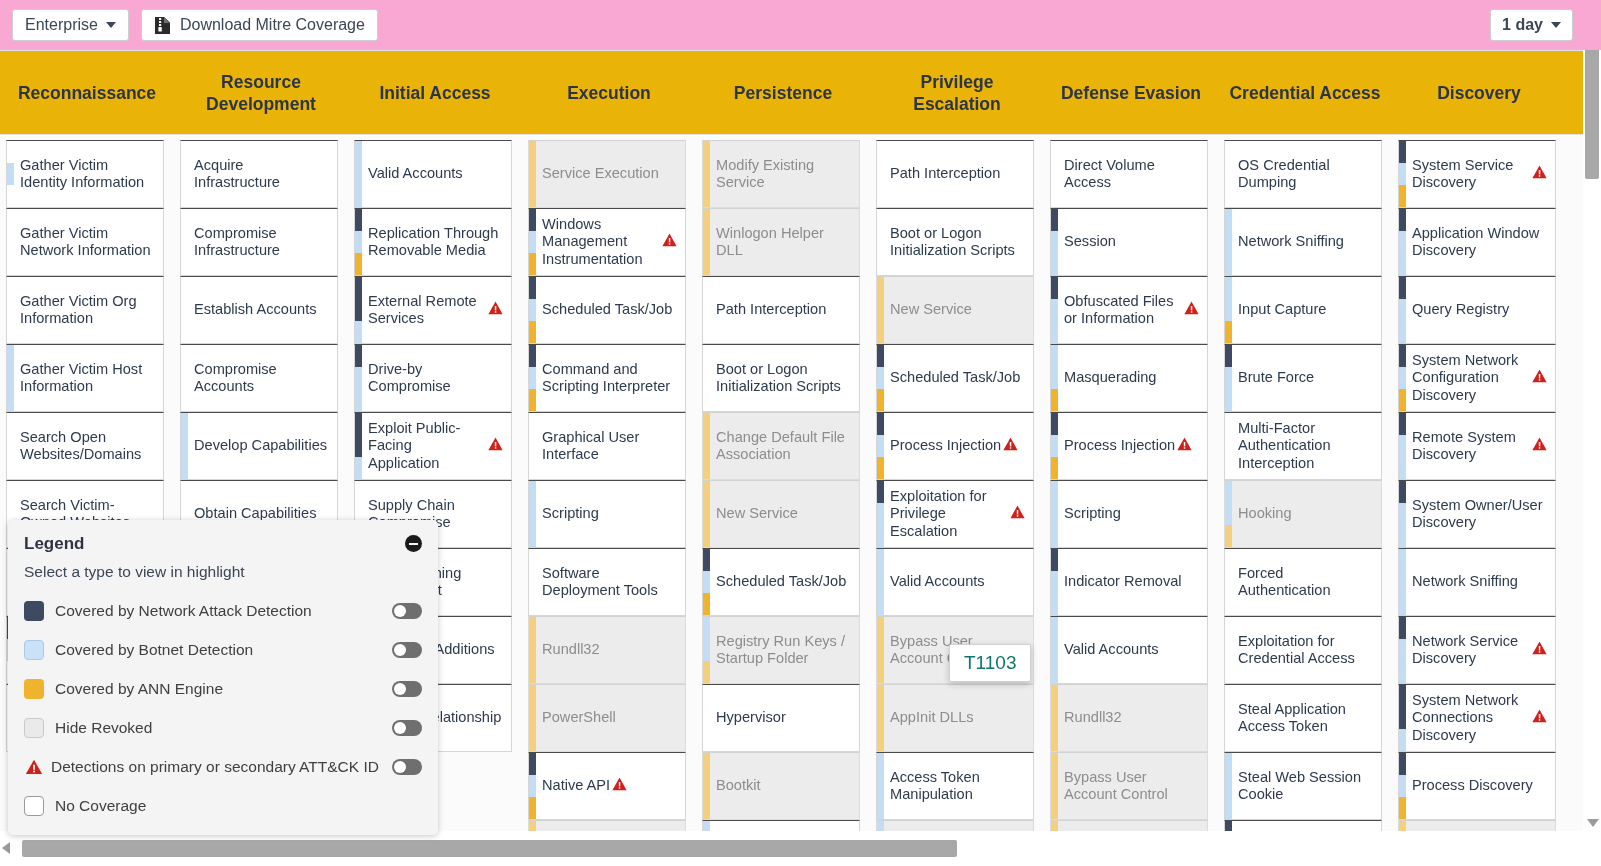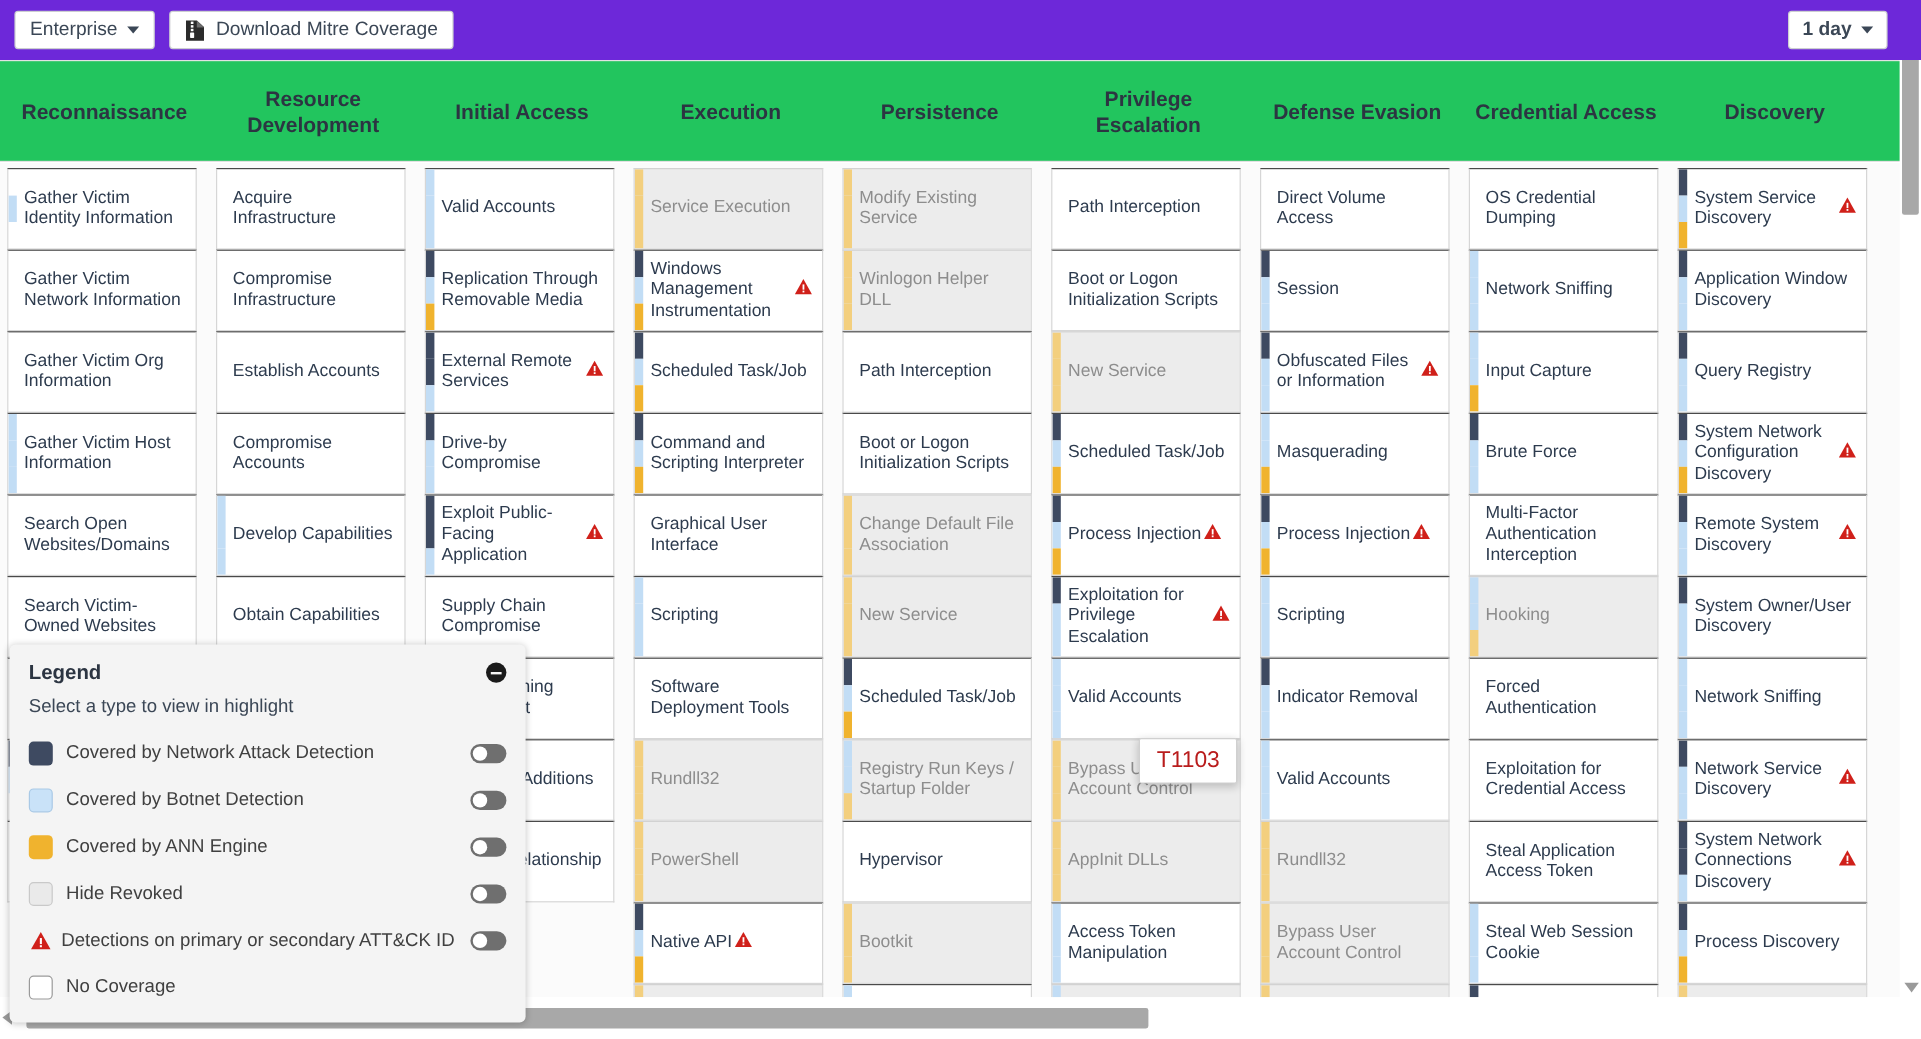--- a/index.html
+++ b/index.html
@@ -9,21 +9,21 @@
     width: 1601px; height: 866px;
     overflow: hidden;
     background: #ffffff;
     font-family: "Liberation Sans", "DejaVu Sans", sans-serif;
     color: #2d3b4e;
   }
 
   
   #topbar {
     position: absolute; left: 0; top: 0; width: 1601px; height: 50px;
-    background: #6d28d9;
+    background: #f9a8d4;
     display: flex; align-items: center;
     padding-left: 12px;
     z-index: 40;
   }
   .tb-btn {
     height: 32px;
     border: 1px solid #ccced1;
     background: #ffffff;
     border-radius: 3px;
     display: flex; align-items: center;
@@ -48,21 +48,21 @@
   }
   #daterange-wrap {
     position: absolute; right: 28px; top: 9px;
   }
   #daterange-btn { font-size: 16px; padding: 0 11px; font-weight: bold; }
 
   
   #headerRow {
     position: absolute; left: 0; top: 50px;
     width: 1601px; height: 85px;
-    background: #22c55e;
+    background: #eab308;
     border-top: 1px solid #e2e2e2;
     border-bottom: 1px solid #e2e2e2;
     overflow: hidden;
     z-index: 20;
   }
   #headerInner { position: absolute; left: 0; top: 0; height: 85px; display: flex; }
   .col-head {
     width: 174px;
     flex: 0 0 174px;
     height: 85px;
@@ -177,21 +177,21 @@
   }
   #vscroll .arrow-d {
     position: absolute; left: 4px; bottom: 4px;
     width: 0; height: 0;
     border-left: 6px solid transparent; border-right: 6px solid transparent;
     border-top: 8px solid #9a9a9a; cursor: pointer;
   }
 
   
   #legend {
-    position: absolute; left: 8px; top: 537px;
+    position: absolute; left: 8px; top: 520px;
     width: 430px;
     background: #f4f4f4;
     border-radius: 5px;
     box-shadow: 0 1px 6px rgba(0,0,0,.22);
     padding: 14px 16px 10px 16px;
     z-index: 60;
   }
   #legend .lg-title {
     font-size: 17px; font-weight: 700; color: #2c3542;
     margin-bottom: 9px;
@@ -232,27 +232,27 @@
     cursor: pointer;
   }
   .toggle b {
     position: absolute; left: 2px; top: 2px;
     width: 12px; height: 12px; border-radius: 50%;
     background: #ffffff; display: block;
   }
 
   
   #tooltip {
-    position: absolute; left: 949px; top: 615px;
+    position: absolute; left: 949px; top: 644px;
     background: #ffffff;
     border: 1px solid #d0d0d0;
     box-shadow: 0 2px 7px rgba(0,0,0,.2);
     padding: 7px 14px;
     font-size: 19px;
-    color: #b91c1c;
+    color: #0f766e;
     border-radius: 2px;
     z-index: 70;
     pointer-events: none;
   }
 </style>
 </head>
 <body>
 
 <div id="topbar">
   <div class="tb-btn" id="enterprise-btn">

